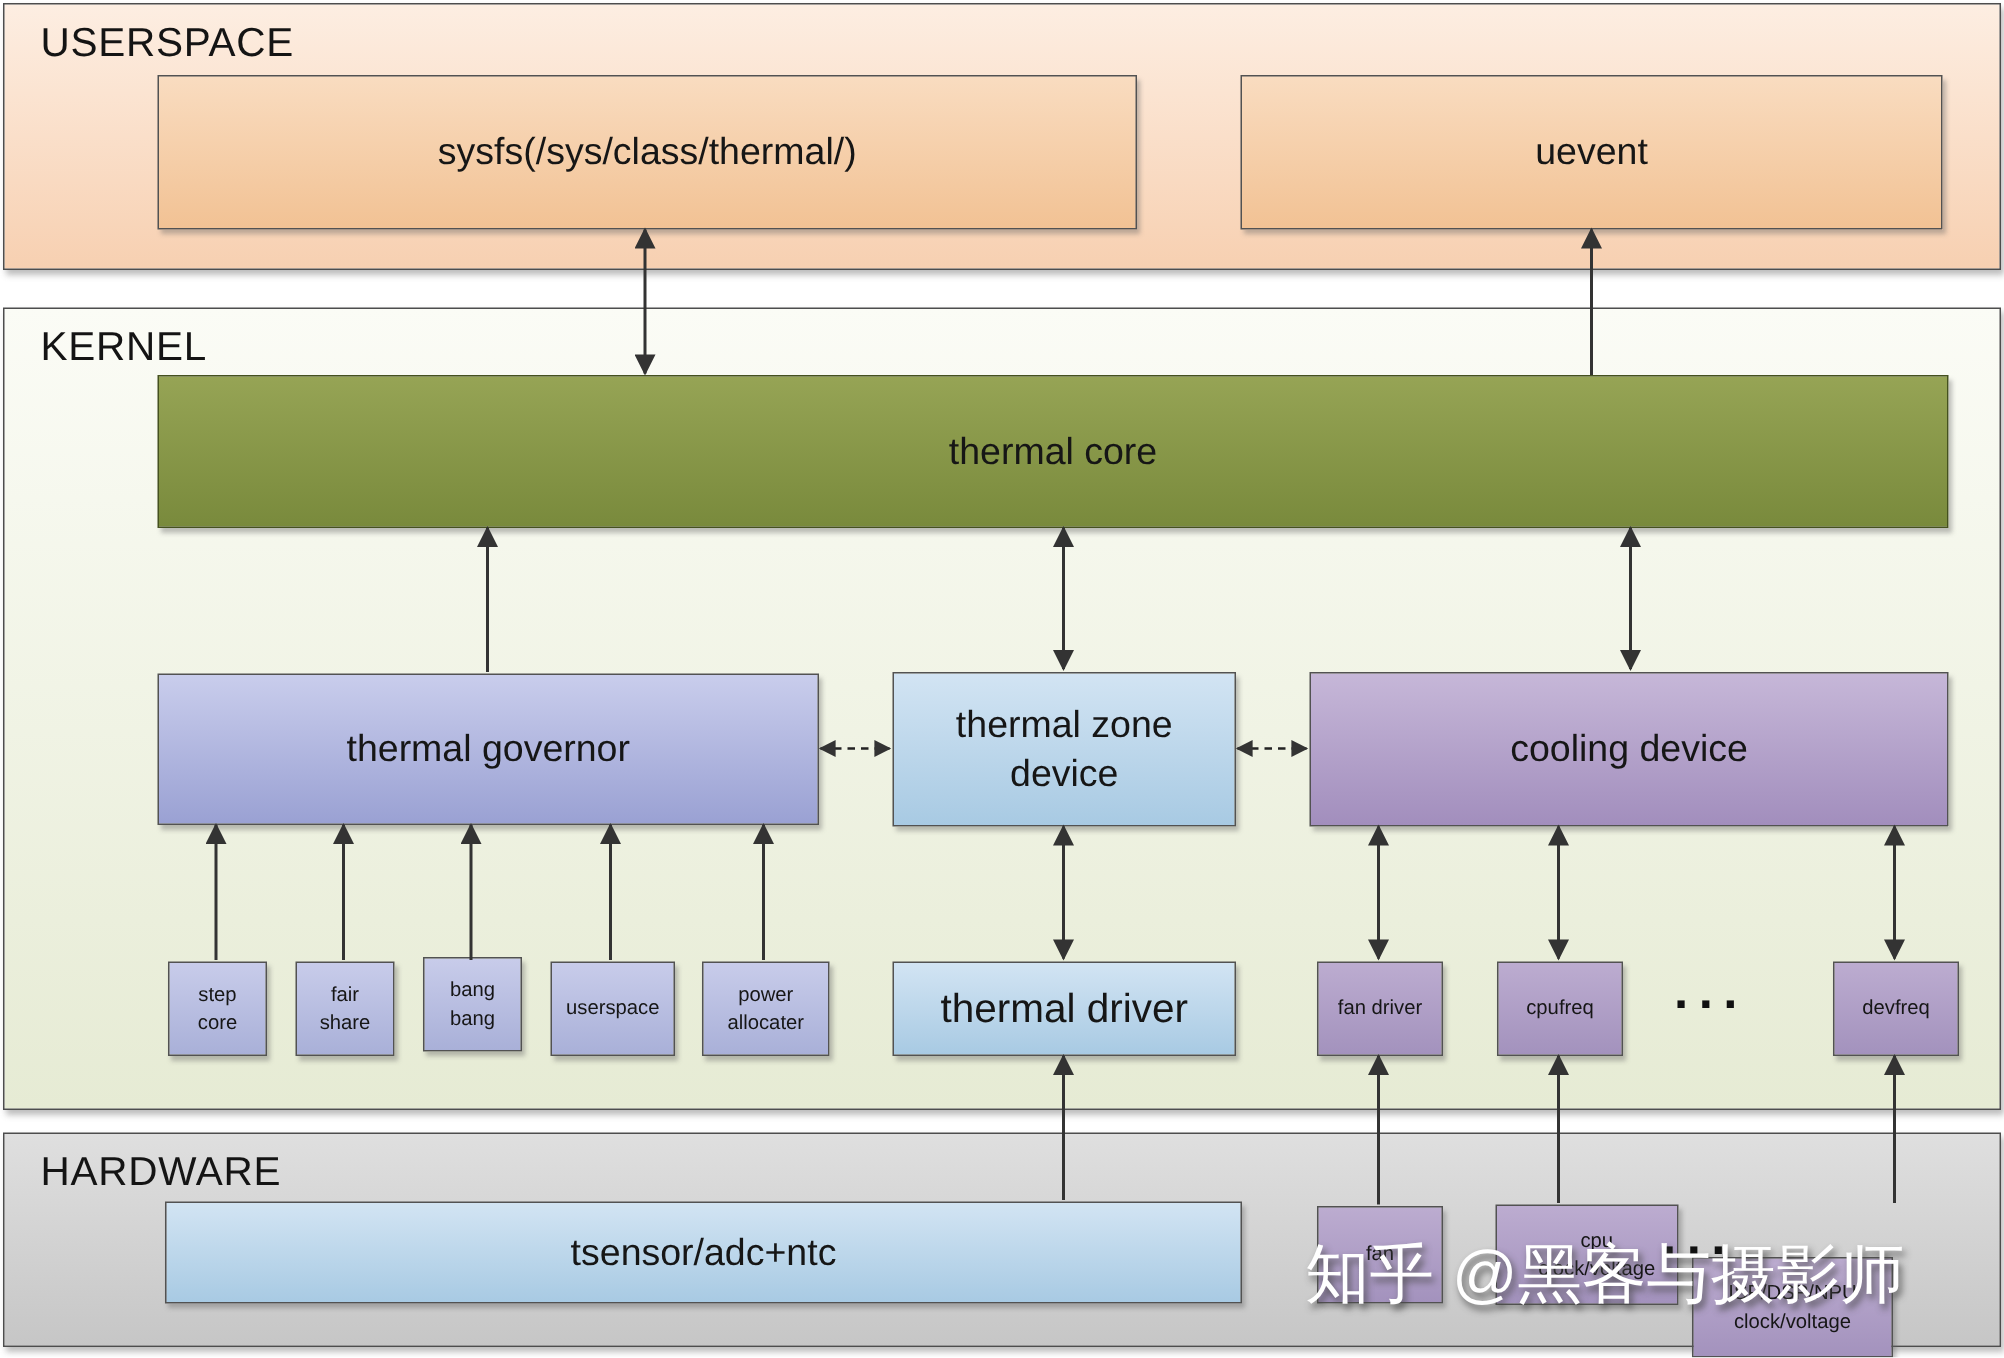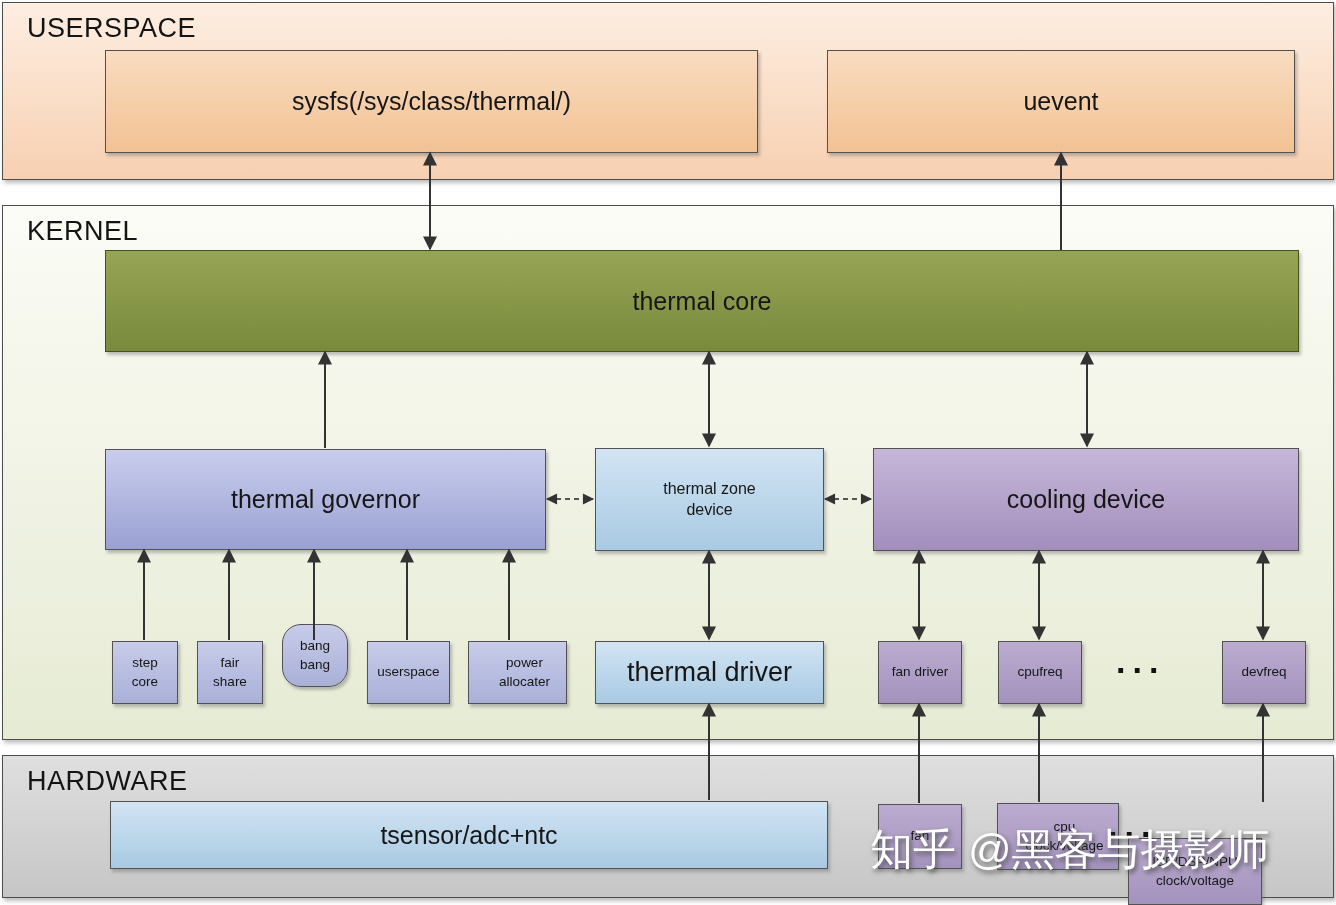--- a/index.html
+++ b/index.html
@@ -32,27 +32,27 @@
   .slate-sm { background:linear-gradient(#c8ccea,#a9b0d8); }
   .purple-sm{ background:linear-gradient(#bcacd0,#a392bd); }
   .big { font-size:25px; }
   .mid { font-size:27px; }
   .sm  { font-size:13.5px; line-height:1.4; }
   .node-sysfs    { left:105px; top:50px;  width:651px;  height:101px; }
   .node-uevent   { left:827px; top:50px;  width:466px;  height:101px; }
   .node-core     { left:105px; top:250px; width:1192px; height:100px;
     background:linear-gradient(#96a455,#798a3c); border-color:#45511f; }
   .node-governor { left:105px; top:449px; width:439px;  height:99px; }
-  .node-zone     { left:595px; top:448px; width:227px;  height:101px; font-size:16px; line-height:1.3; }
+  .node-zone     { left:595px; top:448px; width:227px;  height:101px; font-size:25px; line-height:1.3; }
   .node-cooling  { left:873px; top:448px; width:424px;  height:101px; }
   .node-stepwise { left:112px; top:641px; width:64px; height:61px; }
   .node-fairshare{ left:197px; top:641px; width:64px; height:61px; }
-  .node-bangbang { left:282px; top:624px; width:64px; height:61px;border-radius:19px; }
+  .node-bangbang { left:282px; top:638px; width:64px; height:61px; }
   .node-usg      { left:367px; top:641px; width:81px; height:61px; }
-  .node-pwralloc { left:468px; top:641px; width:83px; height:61px;padding-left:14px; }
+  .node-pwralloc { left:468px; top:641px; width:83px; height:61px; }
   .node-driver   { left:595px; top:641px; width:227px; height:61px; }
   .node-fandrv   { left:878px; top:641px; width:82px; height:61px; }
   .node-cpufreq  { left:998px; top:641px; width:82px; height:61px; }
   .node-devfreq  { left:1222px;top:641px; width:82px; height:61px;text-align:center; }
   .node-tsensor  { left:110px; top:801px; width:716px; height:66px; }
   .node-fan      { left:878px; top:804px; width:82px;  height:63px; }
   .node-cpu      { left:997px; top:803px; width:107px; height:65px;padding-left:13px; }
   .node-isp      { left:1128px;top:803px; width:132px; height:65px;margin-top:35px; }
   .dots { position:absolute; font-size:34px; font-weight:bold; color:#111;
     letter-spacing:7px; }

